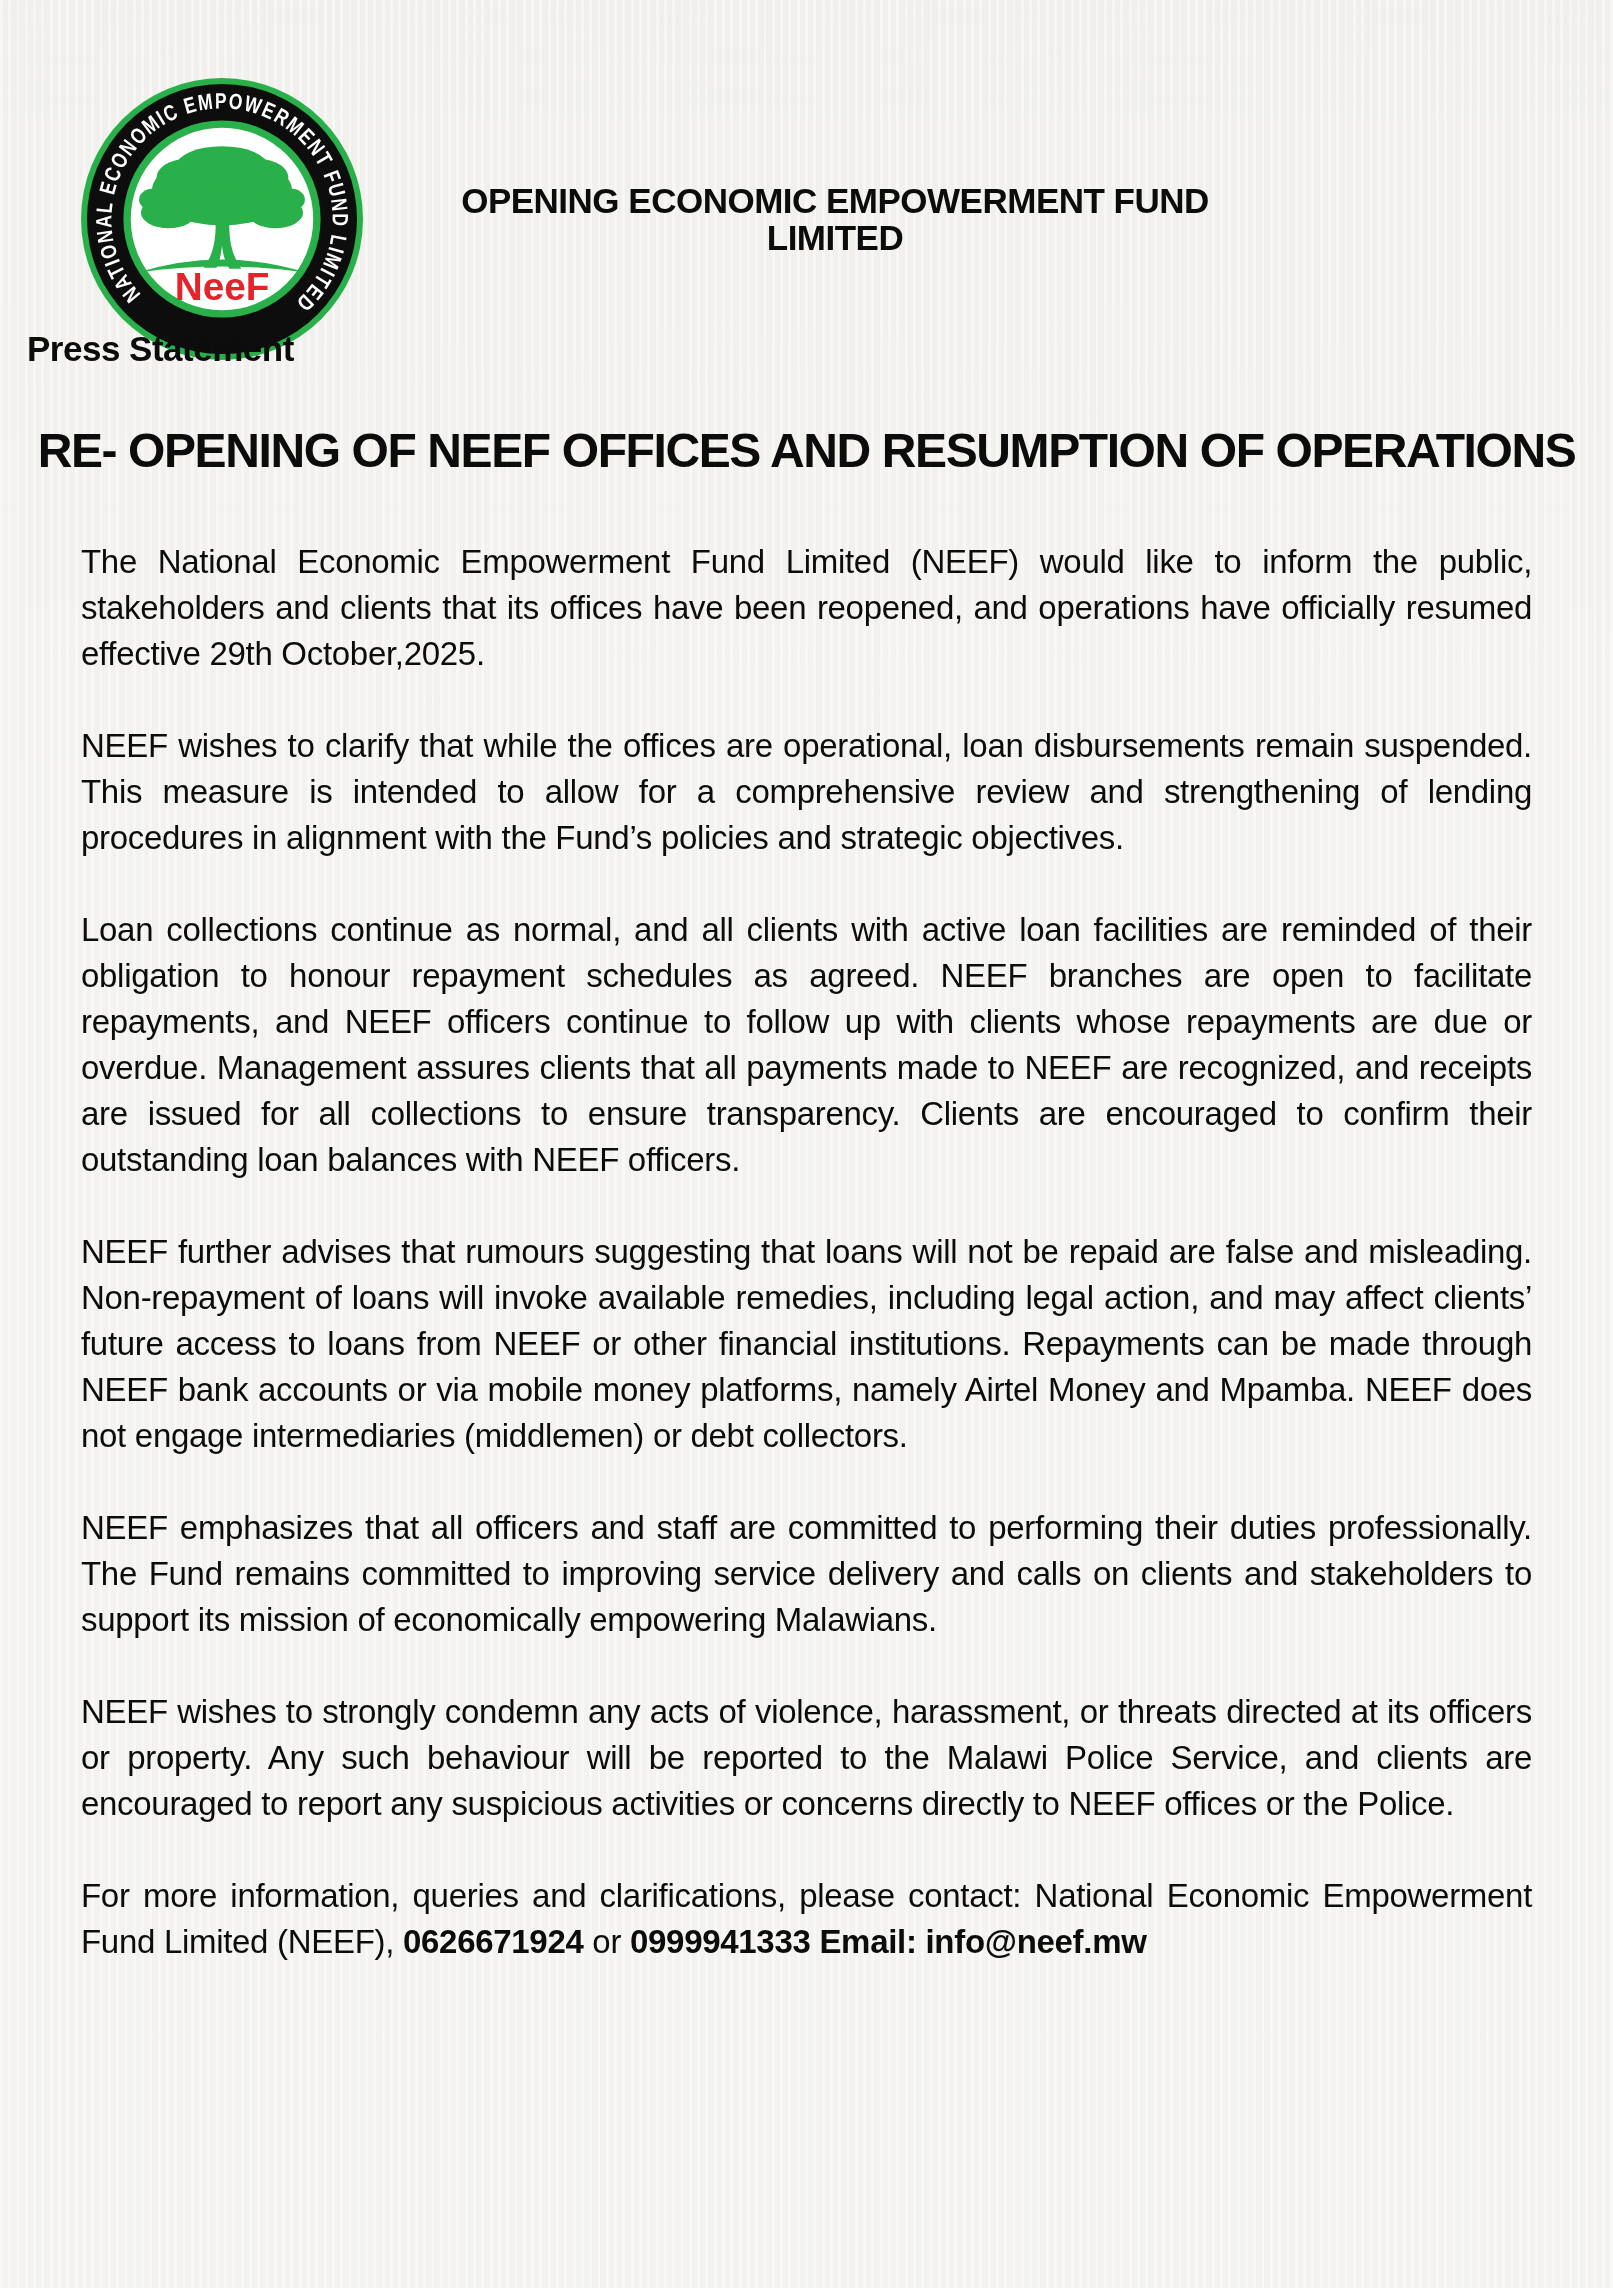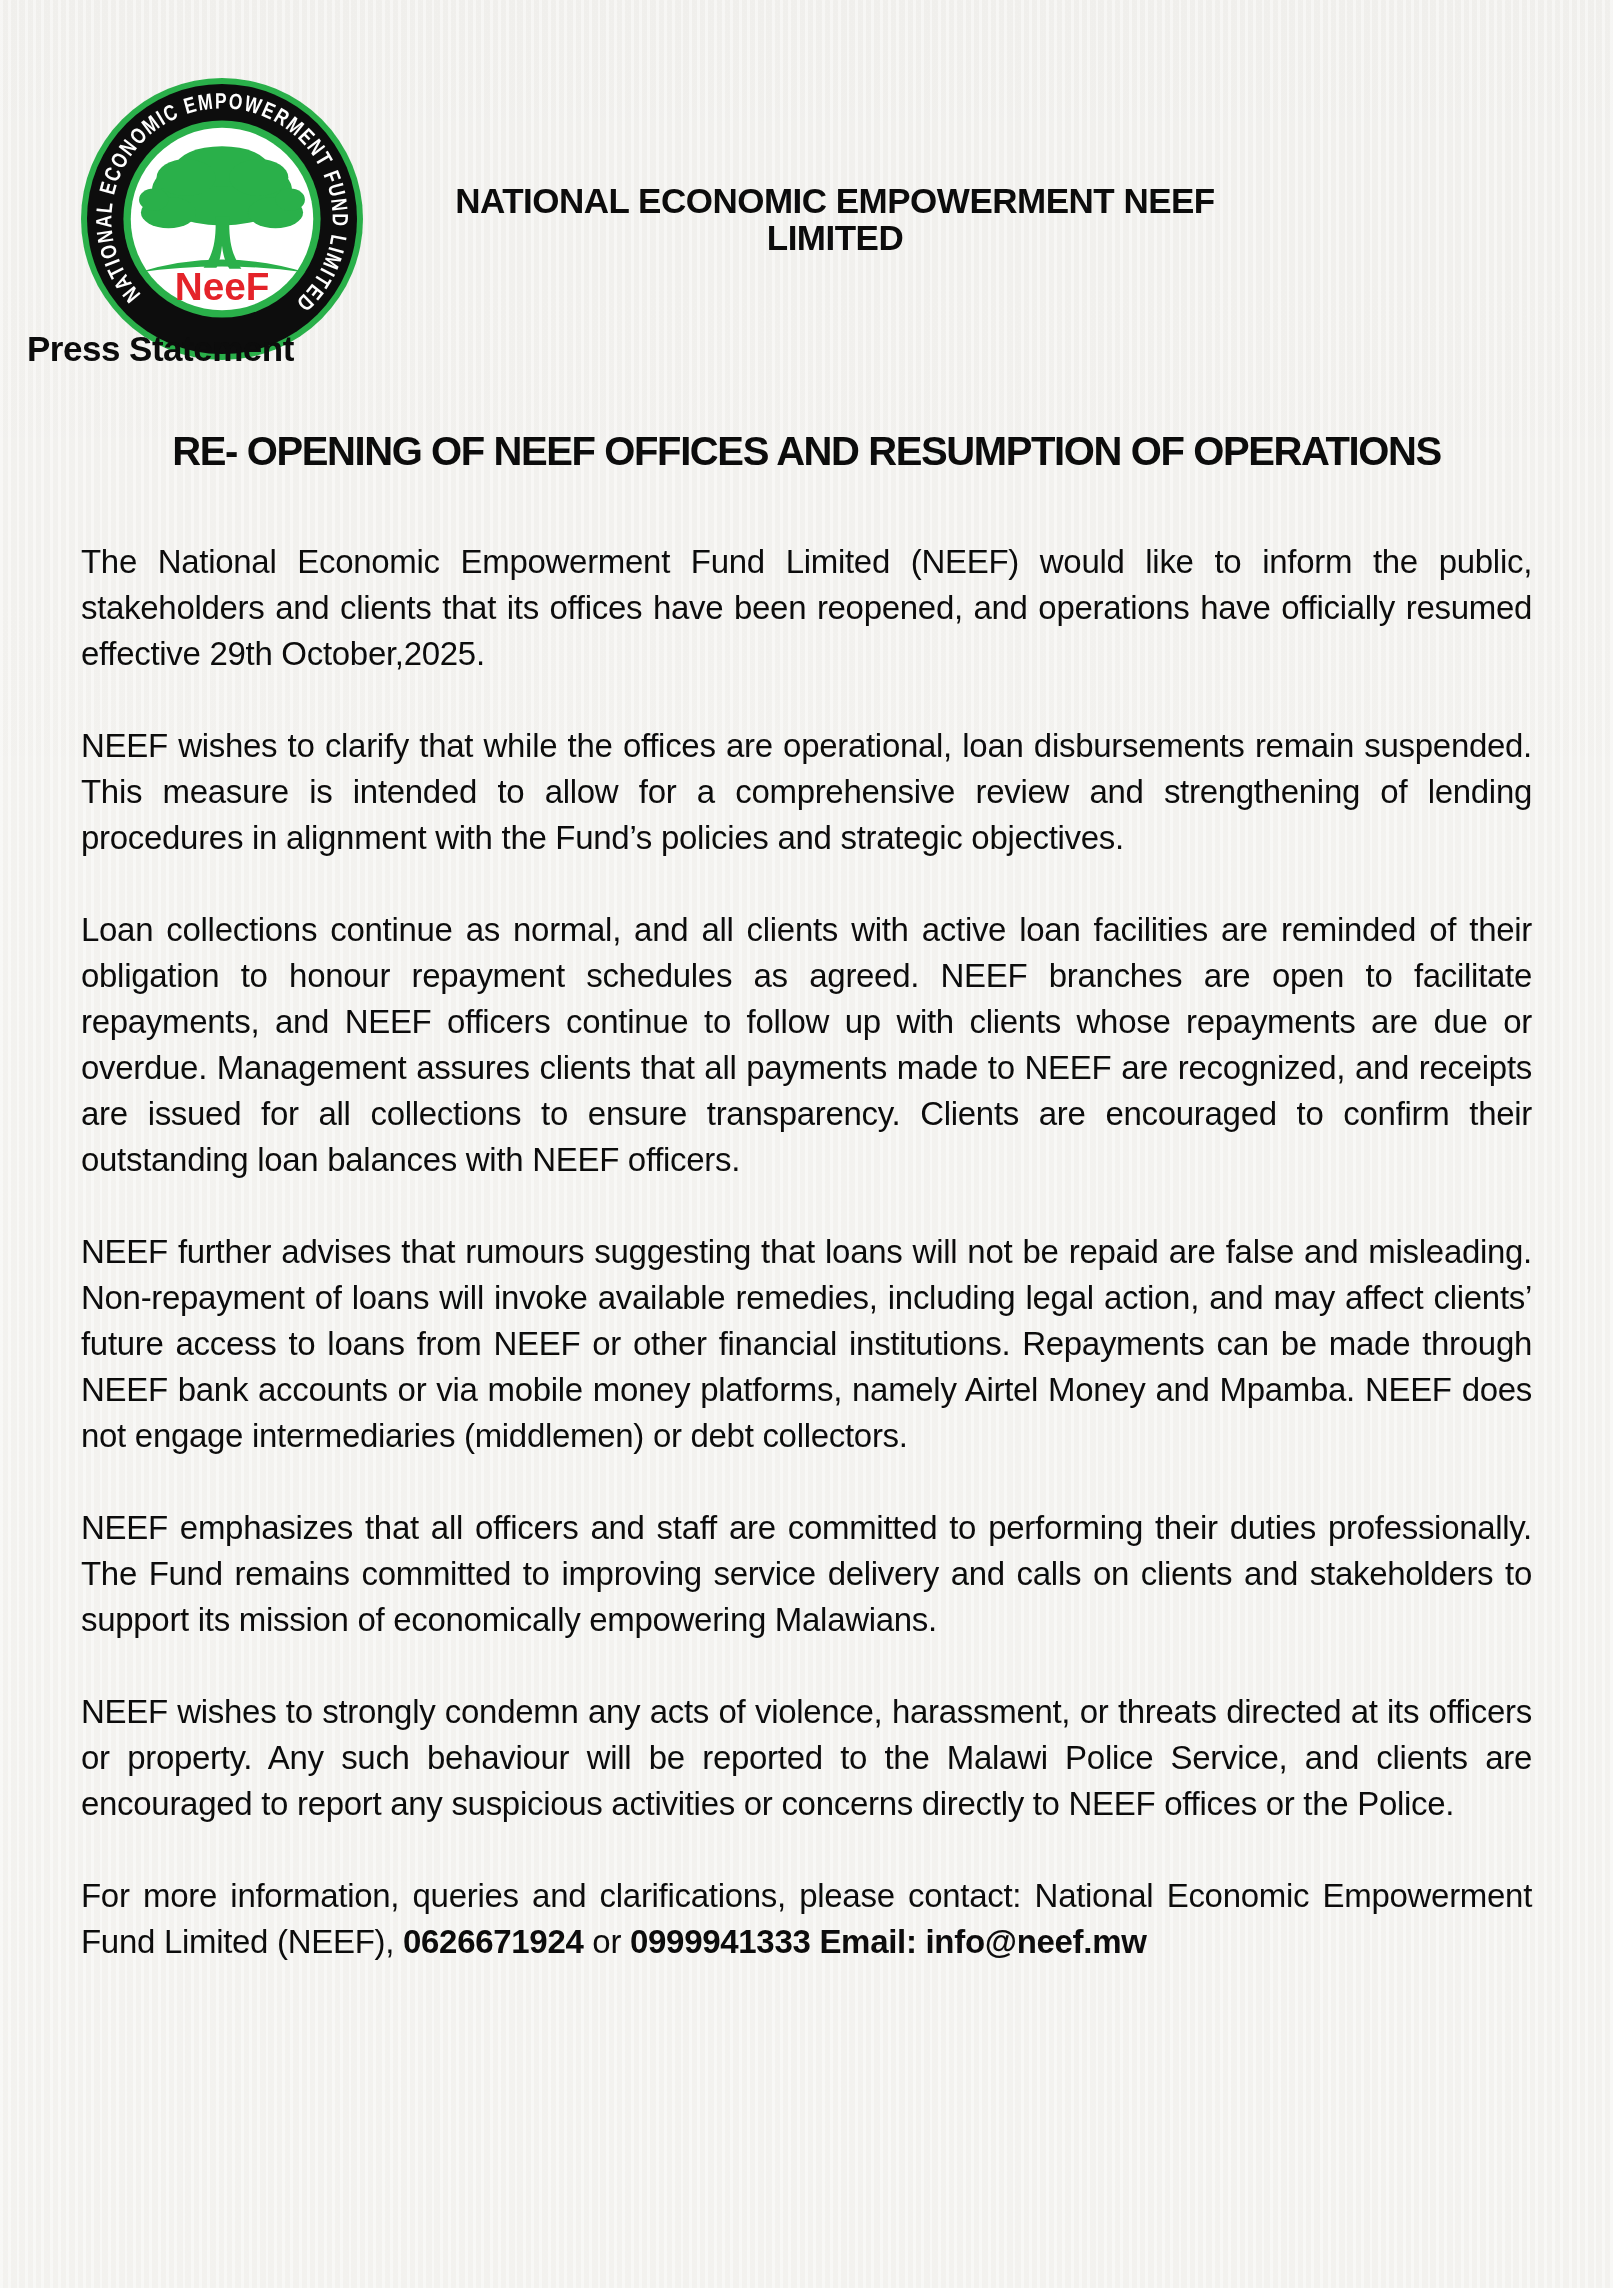--- a/index.html
+++ b/index.html
@@ -26,21 +26,21 @@
   }
   .doc-type{
     position:absolute;top:328px;left:0;width:100%;box-sizing:border-box;
     padding-left:27px;
     text-align:left;
     font-size:35px;font-weight:bold;line-height:41px;letter-spacing:-0.5px;
   }
   .main-title{
     position:absolute;top:428px;left:0;width:100%;
     text-align:center;
-    font-size:40px;font-weight:bold;line-height:46px;letter-spacing:-1.4px;
+    font-size:48px;font-weight:bold;line-height:46px;letter-spacing:-1.4px;
     white-space:nowrap;
   }
   .press-body{
     position:absolute;top:524px;left:81px;width:1451px;
     font-size:33px;line-height:46px;letter-spacing:-0.3px;
   }
   .press-body p{
     margin:15px 0 46px 0;
     text-align:justify;
   }
@@ -87,21 +87,21 @@
                L 174 207
                C 164 192 160 178 161 150 Z"></path>
 
       <path d="M 62 211 Q 153 183 244 211 Q 153 198 62 211 Z"></path>
     </g>
 
     <text x="153" y="241" text-anchor="middle" font-size="42" font-weight="bold" fill="#e4232a" font-family="Liberation Sans, DejaVu Sans, sans-serif">NeeF</text>
   </svg>
 </div>
 
-<div class="org-name">NATIONAL ECONOMIC EMPOWERMENT NEEF
+<div class="org-name">OPENING ECONOMIC EMPOWERMENT FUND
 LIMITED</div>
 <div class="doc-type">Press Statement</div>
 <div class="main-title">RE- OPENING OF NEEF OFFICES AND RESUMPTION OF OPERATIONS</div>
 
 <main class="press-body">
     <p><span>The National Economic Empowerment Fund Limited (NEEF) would like to inform the public, stakeholders and clients that its offices have been reopened, and operations have officially resumed effective 29th October,2025.</span></p>
     <p><span>NEEF wishes to clarify that while the offices are operational, loan disbursements remain suspended. This measure is intended to allow for a comprehensive review and strengthening of lending procedures in alignment with the Fund’s policies and strategic objectives.</span></p>
     <p><span>Loan collections continue as normal, and all clients with active loan facilities are reminded of their obligation to honour repayment schedules as agreed. NEEF branches are open to facilitate repayments, and NEEF officers continue to follow up with clients whose repayments are due or overdue. Management assures clients that all payments made to NEEF are recognized, and receipts are issued for all collections to ensure transparency. Clients are encouraged to confirm their outstanding loan balances with NEEF officers.</span></p>
     <p><span>NEEF further advises that rumours suggesting that loans will not be repaid are false and misleading. Non-repayment of loans will invoke available remedies, including legal action, and may affect clients’ future access to loans from NEEF or other financial institutions. Repayments can be made through NEEF bank accounts or via mobile money platforms, namely Airtel Money and Mpamba. NEEF does not engage intermediaries (middlemen) or debt collectors.</span></p>
     <p><span>NEEF emphasizes that all officers and staff are committed to performing their duties professionally.  The Fund remains committed to improving service delivery and calls on clients and stakeholders to support its mission of economically empowering Malawians.</span></p>

